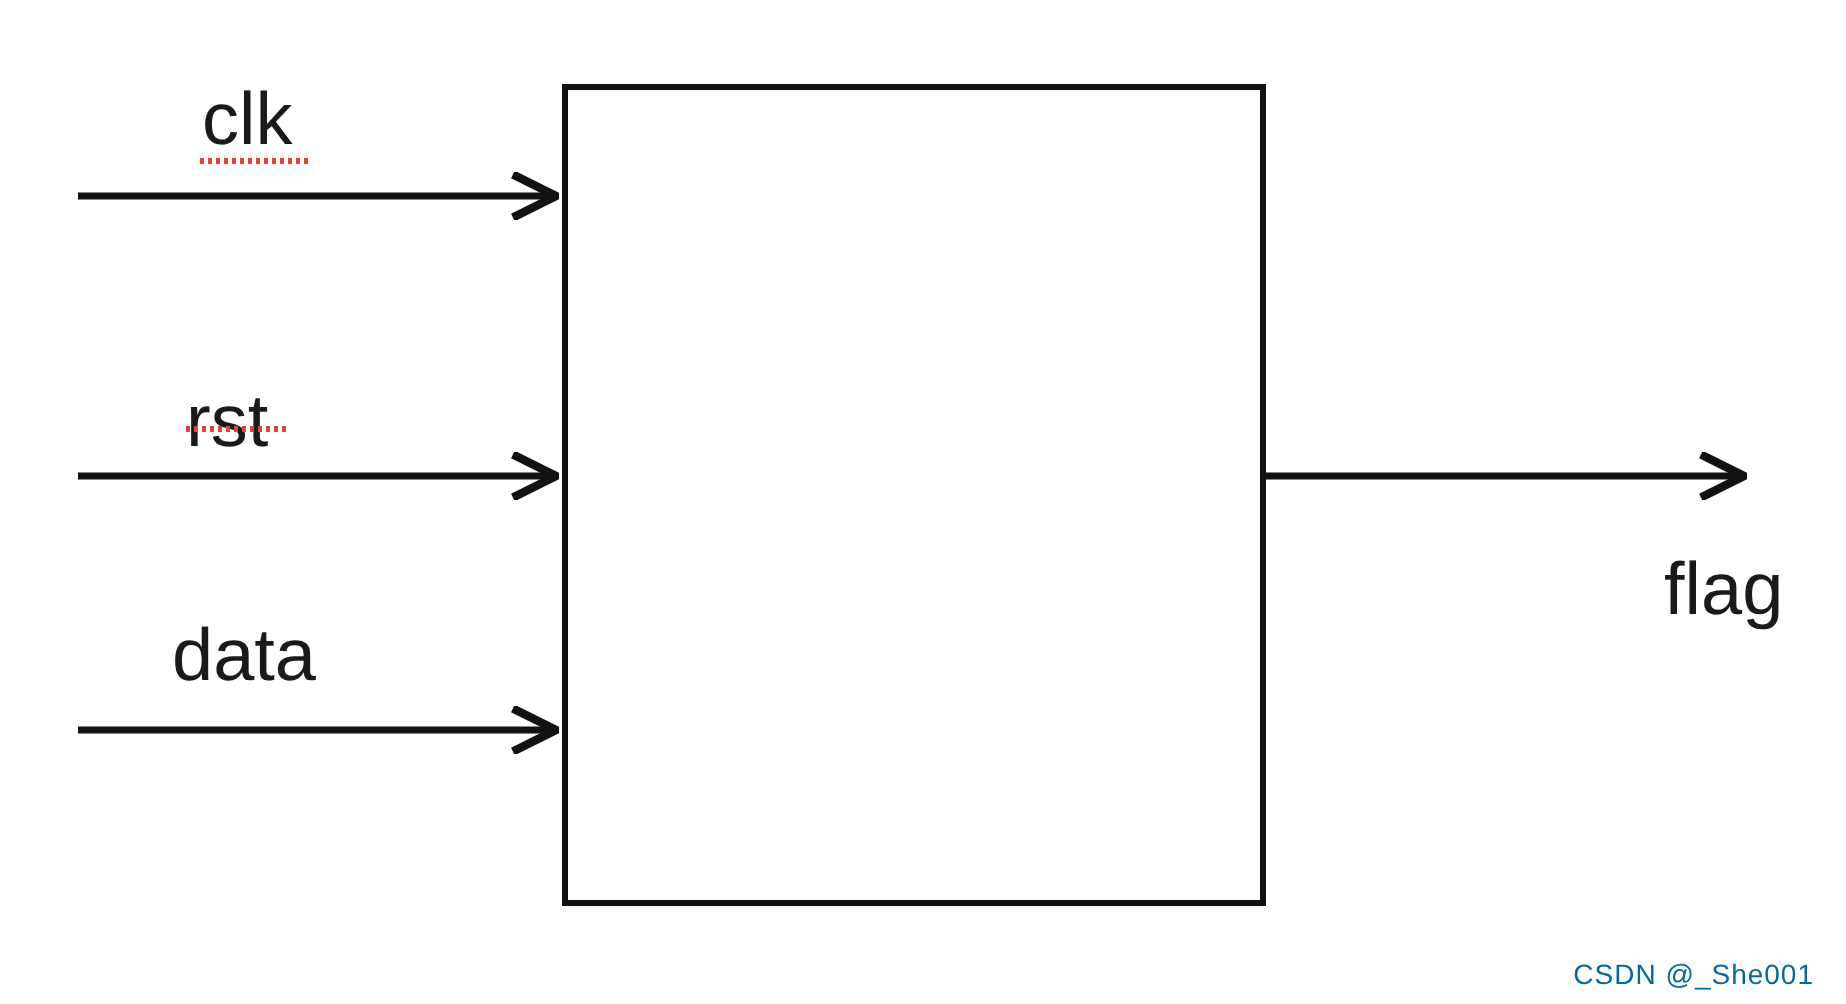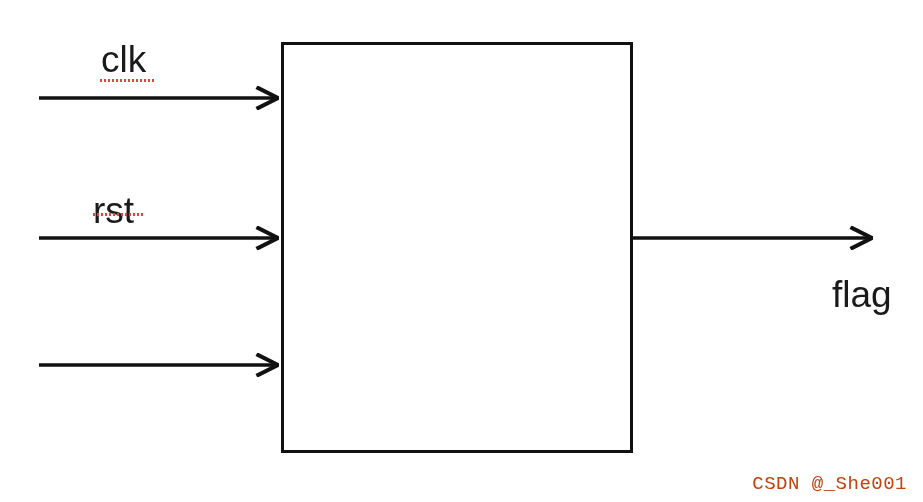--- a/index.html
+++ b/index.html
@@ -52,23 +52,23 @@
   #label-data  { left: 86px;  top: 309px; }
   #label-flag  { left: 832px; top: 276px; }
 
   #squiggle-clk { left: 100px; top: 78px; width: 56px; }
   #squiggle-rst { left: 93px;  top: 212px; width: 51px; }
 
   #watermark {
     position: absolute;
     right: 16px;
     bottom: 7px;
-    font-family: Liberation Mono, monospace;
-    font-size: 19px;
-    color: #c2410c;
+    font-family: Liberation Sans, sans-serif;
+    font-size: 14px;
+    color: #0369a1;
     letter-spacing: 0.5px;
     white-space: nowrap;
   }
 </style>
 </head>
 <body>
 
 <div id="canvas">
 
   <svg id="diagram-svg" viewBox="0 0 923 502" xmlns="http://www.w3.org/2000/svg">
@@ -89,18 +89,19 @@
 
     <line x1="632" y1="238" x2="872" y2="238" stroke="#111111" stroke-width="3.4" marker-end="url(#chevron-arrowhead)"></line>
   </svg>
 
   <div class="port-label" id="label-clk">clk</div>
   <div class="misspelled" id="squiggle-clk"></div>
 
   <div class="port-label" id="label-rst">rst</div>
   <div class="misspelled" id="squiggle-rst"></div>
 
+  <div class="port-label" id="label-data">data</div>
 
   <div class="port-label" id="label-flag">flag</div>
 
   <div id="watermark">CSDN @_She001</div>
 
 </div>
 
 </body></html>

